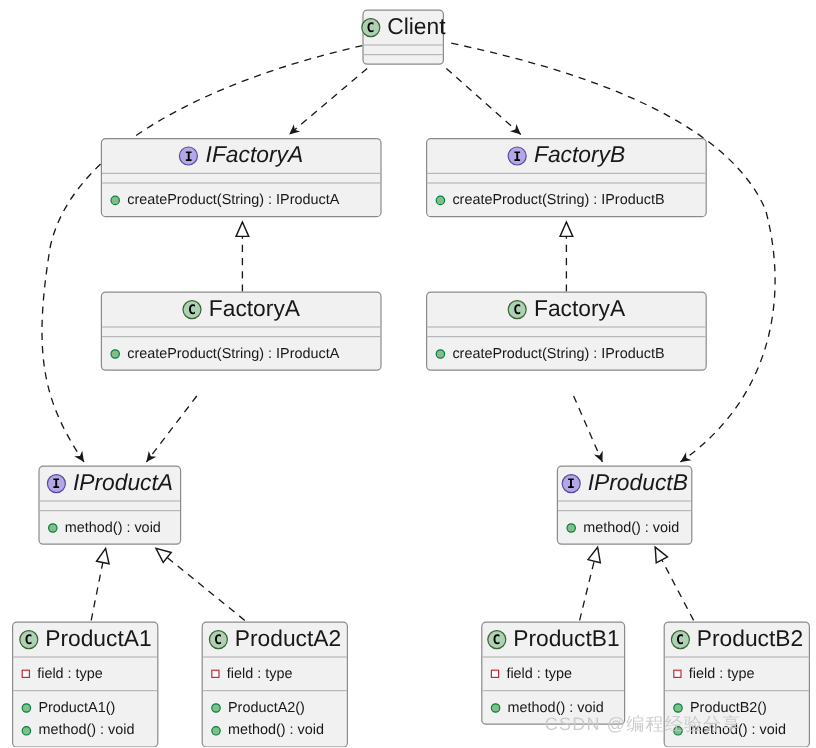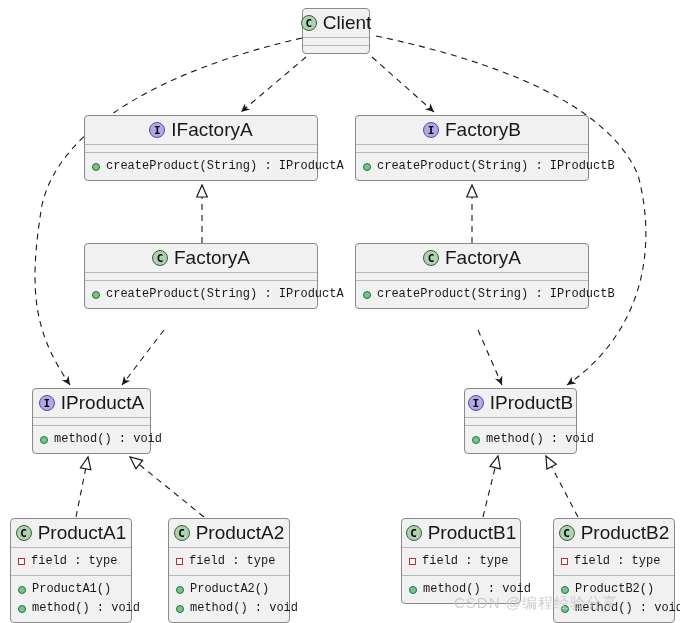--- a/index.html
+++ b/index.html
@@ -14,37 +14,37 @@
     background:var(--box-fill,#f1f1f1);
     border:1px solid var(--box-border,#8a8a8a);
     border-radius:4px;
     box-sizing:border-box;
   }
   .uml-title {
     display:flex; align-items:center; justify-content:center; gap:6px;
     padding:5px 8px; height:18px; white-space:nowrap;
   }
   .uml-title .name { font-size:19px; }
-  .iface .uml-title .name { }
+  .iface .uml-title .name { font-style:italic; }
 
   .spot {
     width:16px; height:16px; border-radius:50%;
     display:flex; align-items:center; justify-content:center;
     font-family:"DejaVu Sans Mono", monospace; font-weight:bold; font-size:11px;
     flex:none; box-sizing:border-box; color:#000;
   }
   .spot.c { background:var(--class-spot,#add1b2); border:1px solid var(--class-spot-border,#3a6234); }
   .spot.i { background:var(--iface-spot,#b4a7e5); border:1px solid var(--iface-spot-border,#5a48a2); }
 
   .compartment { border-top:1px solid var(--sep-color,#b7b7b7); padding:4px 7px; }
   .compartment.empty { padding:0; height:7px; }
 
   .member {
     display:flex; align-items:center; gap:6px;
-    font-size:12px; line-height:19px; white-space:nowrap;font-family:Liberation Mono, monospace;
+    font-size:12px; line-height:19px; white-space:nowrap;
   }
   .dot {
     width:8px; height:8px; border-radius:50%; flex:none; box-sizing:border-box;
     background:var(--method-dot,#84be84); border:1px solid var(--method-dot-border,#038048);
   }
   .sq {
     width:7px; height:7px; flex:none; box-sizing:border-box;
     background:#ffffff; border:1px solid var(--field-marker,#c82930);
   }
 

